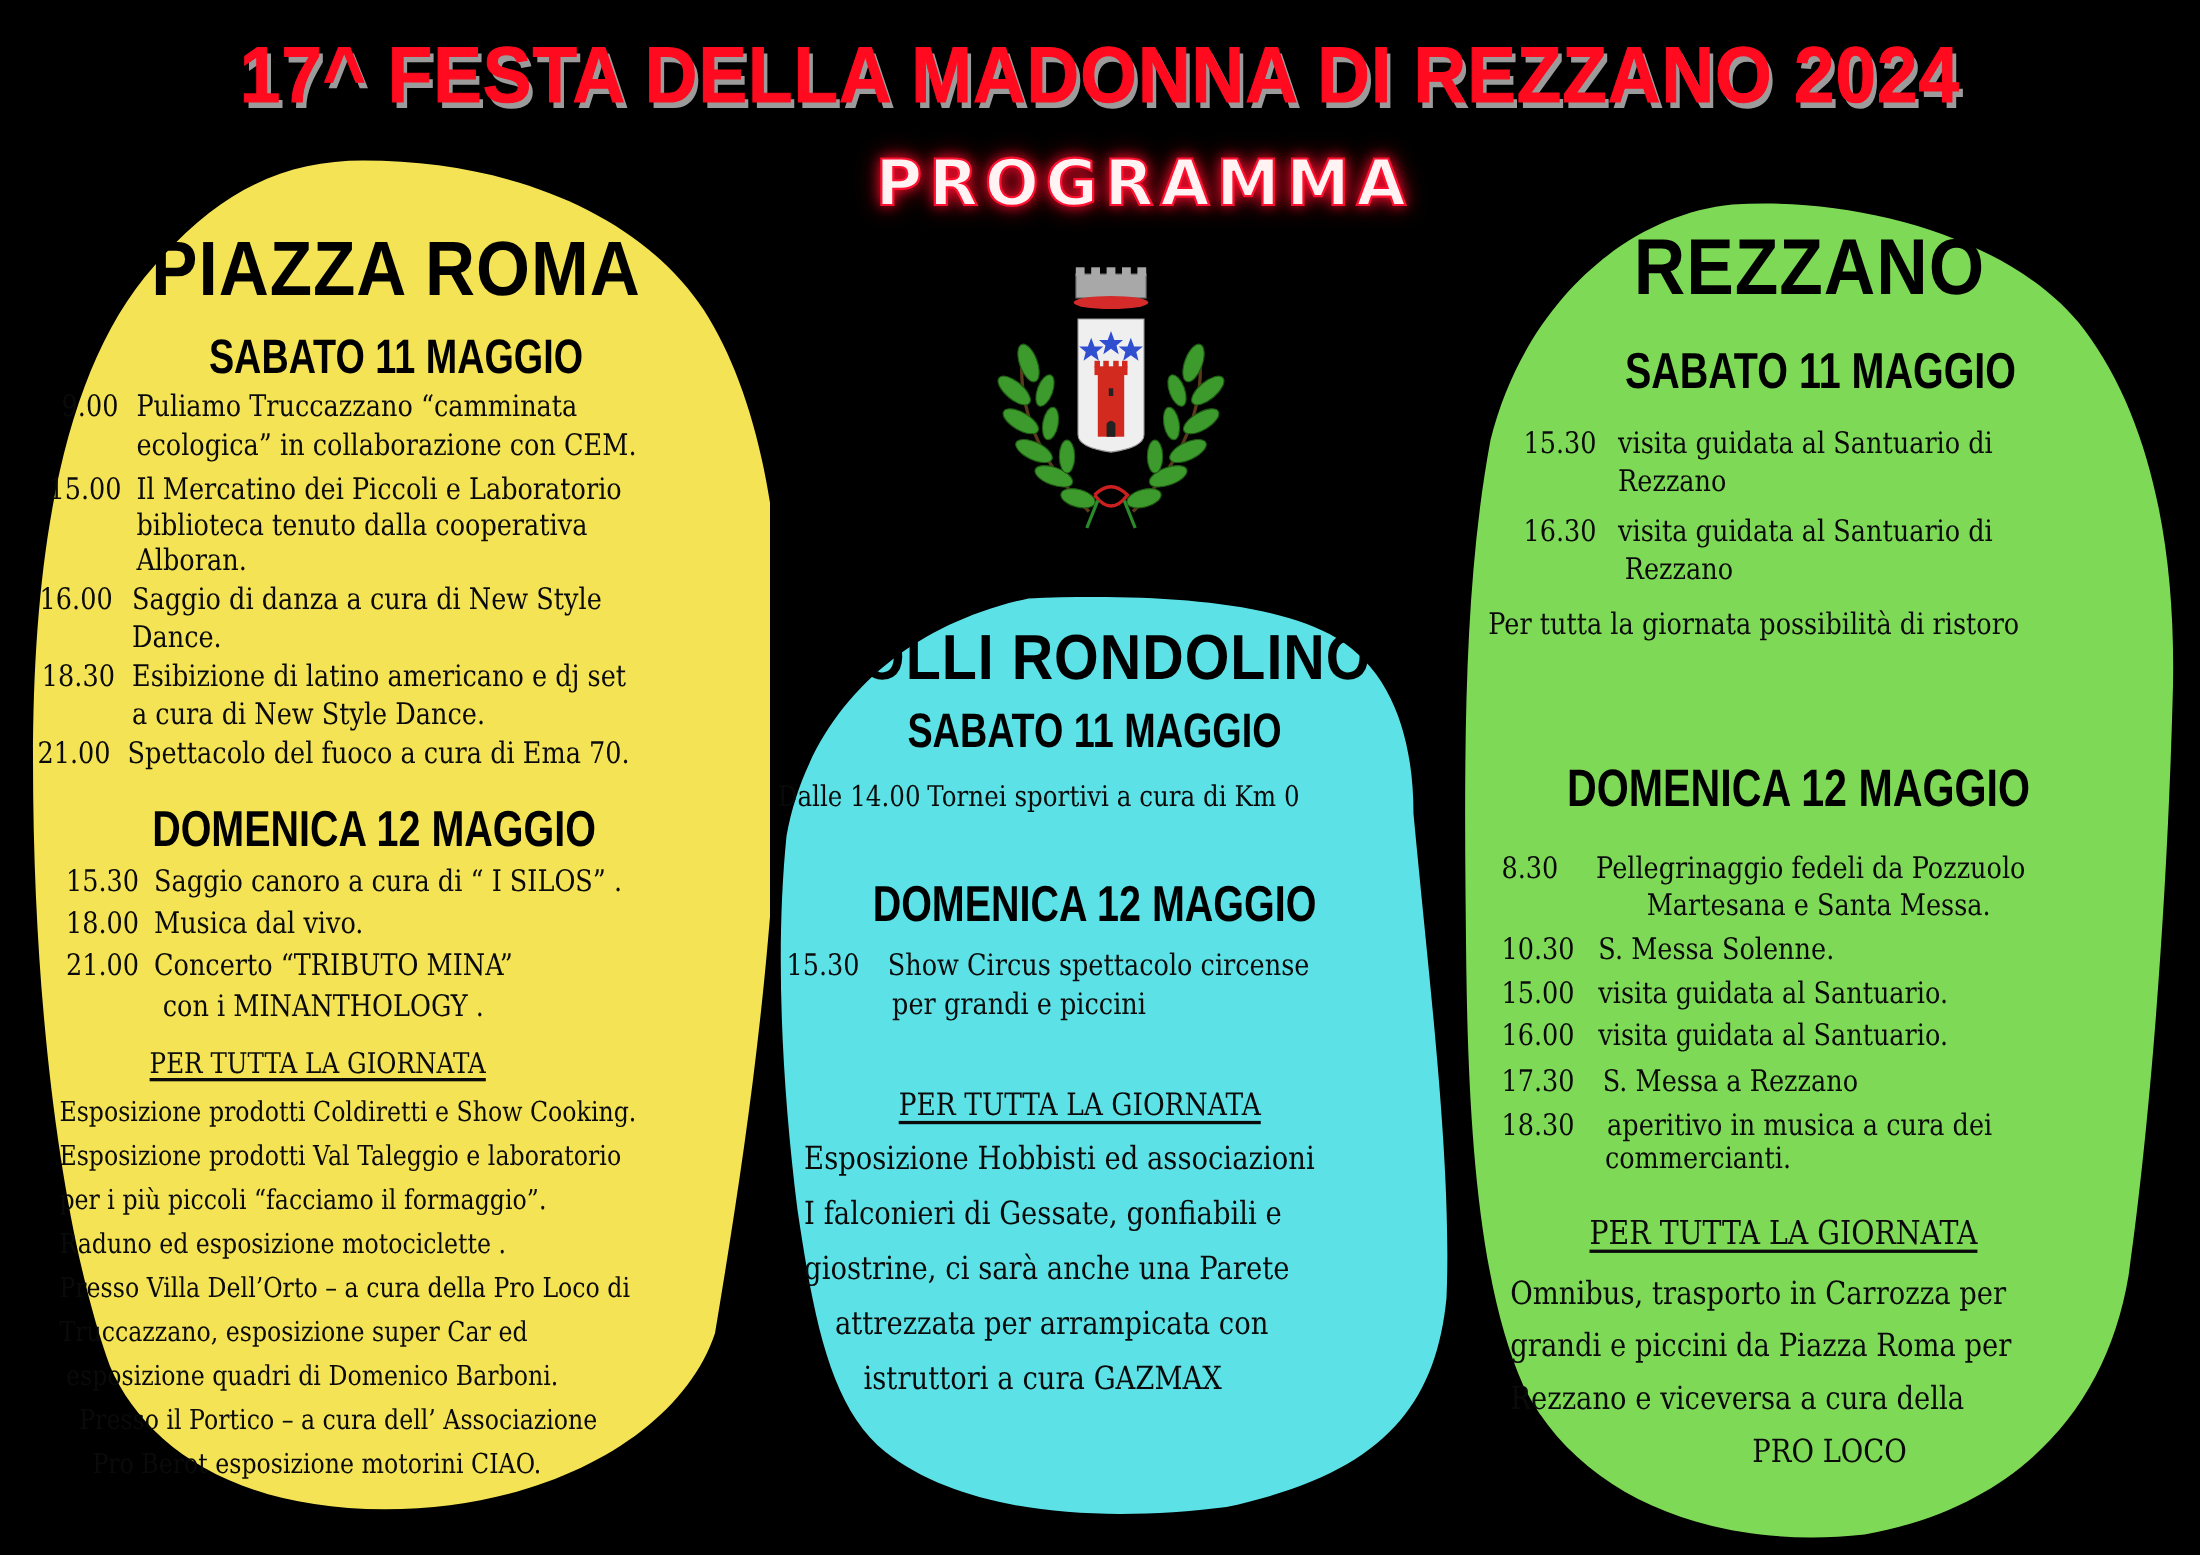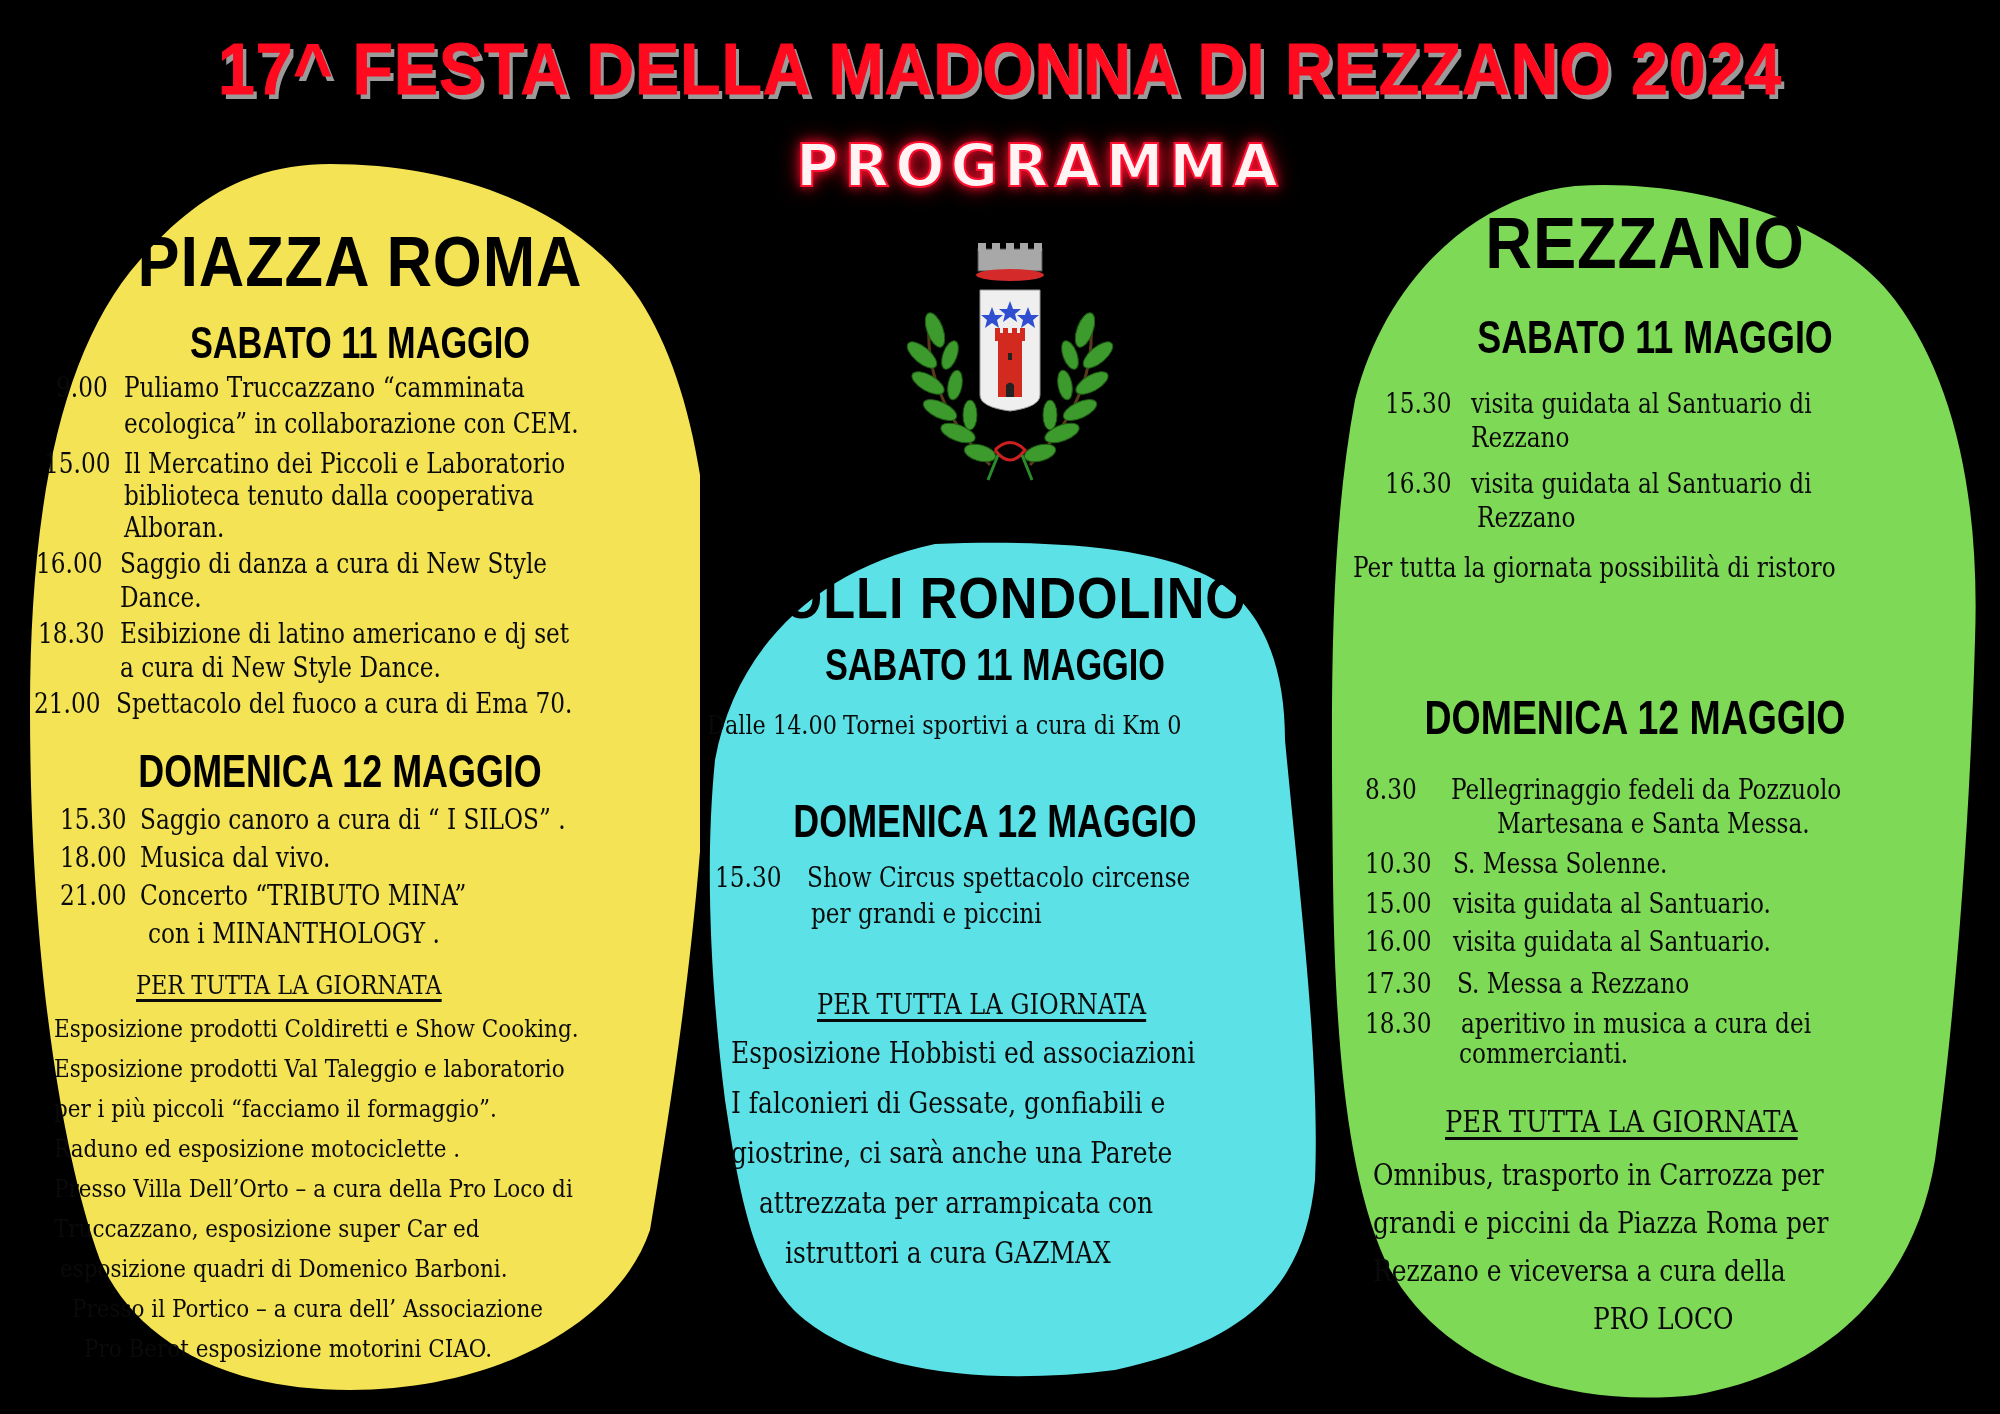--- a/index.html
+++ b/index.html
@@ -97,21 +97,21 @@
     <rect x="95" y="98" width="30" height="8" fill="#d22a1e"></rect>
     <rect x="95" y="93" width="5" height="6" fill="#d22a1e"></rect>
     <rect x="103" y="93" width="5" height="6" fill="#d22a1e"></rect>
     <rect x="112" y="93" width="5" height="6" fill="#d22a1e"></rect>
     <rect x="120" y="93" width="5" height="6" fill="#d22a1e"></rect>
     <rect x="108" y="118" width="4" height="7" fill="#222"></rect>
     <path d="M106 162 V150 Q110 145 114 150 V162 Z" fill="#222"></path>
   </svg>
 </div>
 
-<div class="blob" style="left:20px; top:150px; width:680px; height:1250px;">
+<div class="blob" style="left:20px; top:132px; width:680px; height:1250px;">
   <svg width="680" height="1250" viewBox="0 0 680 1250">
     <path d="M310 14 C440 14 560 60 620 150 C665 220 690 330 690 460 C690 700 660 900 630 1080 C600 1170 480 1240 330 1240 C190 1240 110 1180 80 1110 C40 1000 10 800 10 560 C10 360 40 200 120 110 C180 40 240 14 310 14 Z" fill="#f4e354"></path>
   </svg>
   <div class="content">
     <div class="venue" style="left:60px; top:72px; width:560px; font-size:70px;">PIAZZA ROMA</div>
 
     <div class="day" style="left:70px; top:168px; width:540px; font-size:44px;">SABATO 11 MAGGIO</div>
 
     <div class="line" style="left:36px; top:222px;">9.00</div>
     <div class="line" style="left:104px; top:222px;">Puliamo Truccazzano “camminata</div>

